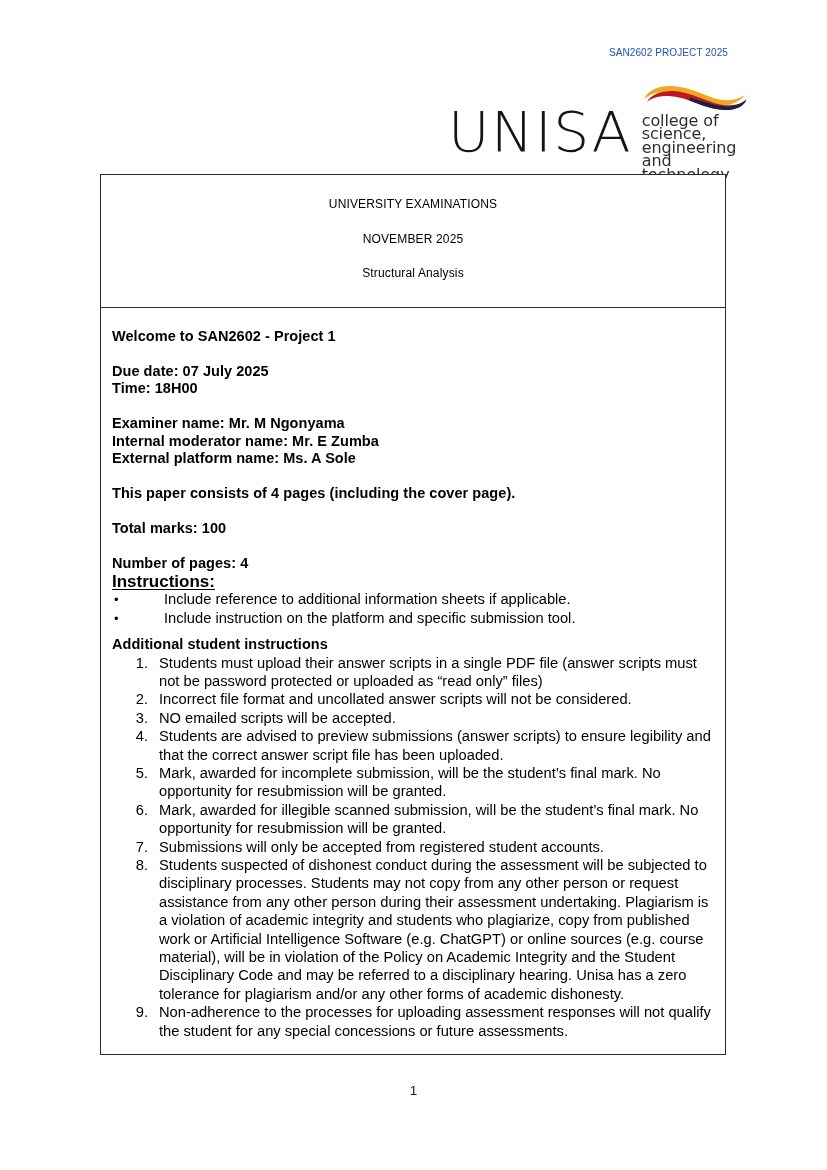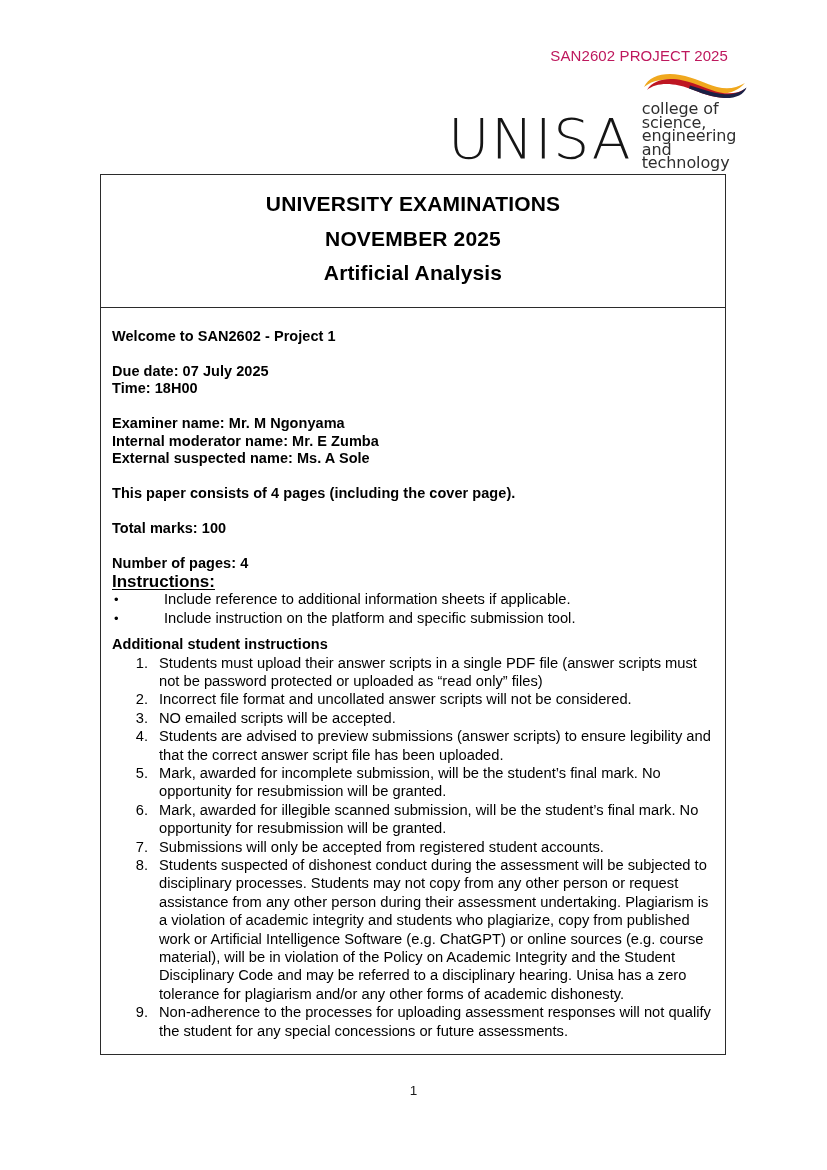--- a/index.html
+++ b/index.html
@@ -24,34 +24,34 @@
     overflow: hidden;
   }
 
   
   .run-header {
     position: absolute;
     left: 100px;
     top: 47px;
     width: 628px;
     text-align: right;
-    font-size: 15px;
+    font-size: 10px;
     letter-spacing: 0.1px;
-    color: #be185d;
+    color: #1d4ed8;
   }
 
   
   .logo-block {
     position: absolute;
     left: 448px;
     top: 92px;
     width: 282px;
     height: 78px;
     display: flex;
-    align-items: flex-end;
+    align-items: center;
   }
   .unisa-word {
     font-family: "DejaVu Sans", sans-serif;
     font-size: 55px;
     line-height: 62px;
     font-weight: 300;
     letter-spacing: 1.5px;
     color: #151515;
     margin-top: 2px;
     -webkit-text-stroke: 0px;
@@ -93,22 +93,22 @@
     border: 1px solid #2b2b2b;
     box-sizing: border-box;
     background: #ffffff;
   }
   .exam-table-head {
     border-bottom: 1px solid #2b2b2b;
     padding: 12px 0 16px 0;
     text-align: center;
   }
   .exam-table-head .hline {
-    font-weight: bold;
-    font-size: 21px;
+    font-weight: normal;
+    font-size: 12px;
     line-height: 34.5px;
     letter-spacing: 0.15px;
   }
   .exam-table-body {
     padding: 20px 11px 14px 11px;
   }
 
   
   .b {
     font-weight: bold;
@@ -206,35 +206,35 @@
         <div>and technology</div>
       </div>
     </div>
   </div>
 
   <div class="exam-table">
 
     <div class="exam-table-head">
       <div class="hline">UNIVERSITY EXAMINATIONS</div>
       <div class="hline">NOVEMBER 2025</div>
-      <div class="hline">Artificial Analysis</div>
+      <div class="hline">Structural Analysis</div>
     </div>
 
     <div class="exam-table-body">
 
       <div class="b">Welcome to SAN2602 - Project 1</div>
       <div class="gap"></div>
 
       <div class="b">Due date: 07 July 2025</div>
       <div class="b">Time: 18H00</div>
       <div class="gap"></div>
 
       <div class="b">Examiner name: Mr. M Ngonyama</div>
       <div class="b">Internal moderator name: Mr. E Zumba</div>
-      <div class="b">External suspected name: Ms. A Sole</div>
+      <div class="b">External platform name: Ms. A Sole</div>
       <div class="gap"></div>
 
       <div class="b">This paper consists of 4 pages (including the cover page).</div>
       <div class="gap"></div>
 
       <div class="b">Total marks: 100</div>
       <div class="gap"></div>
 
       <div class="b">Number of pages: 4</div>
       <div class="underline-h">Instructions:</div>

